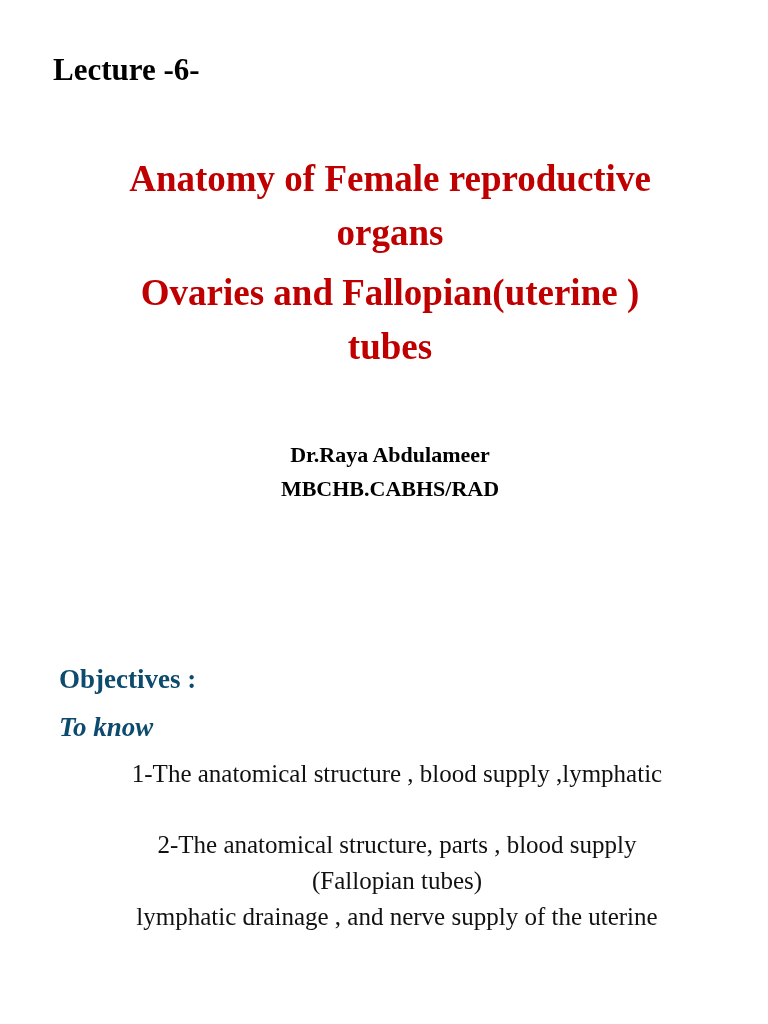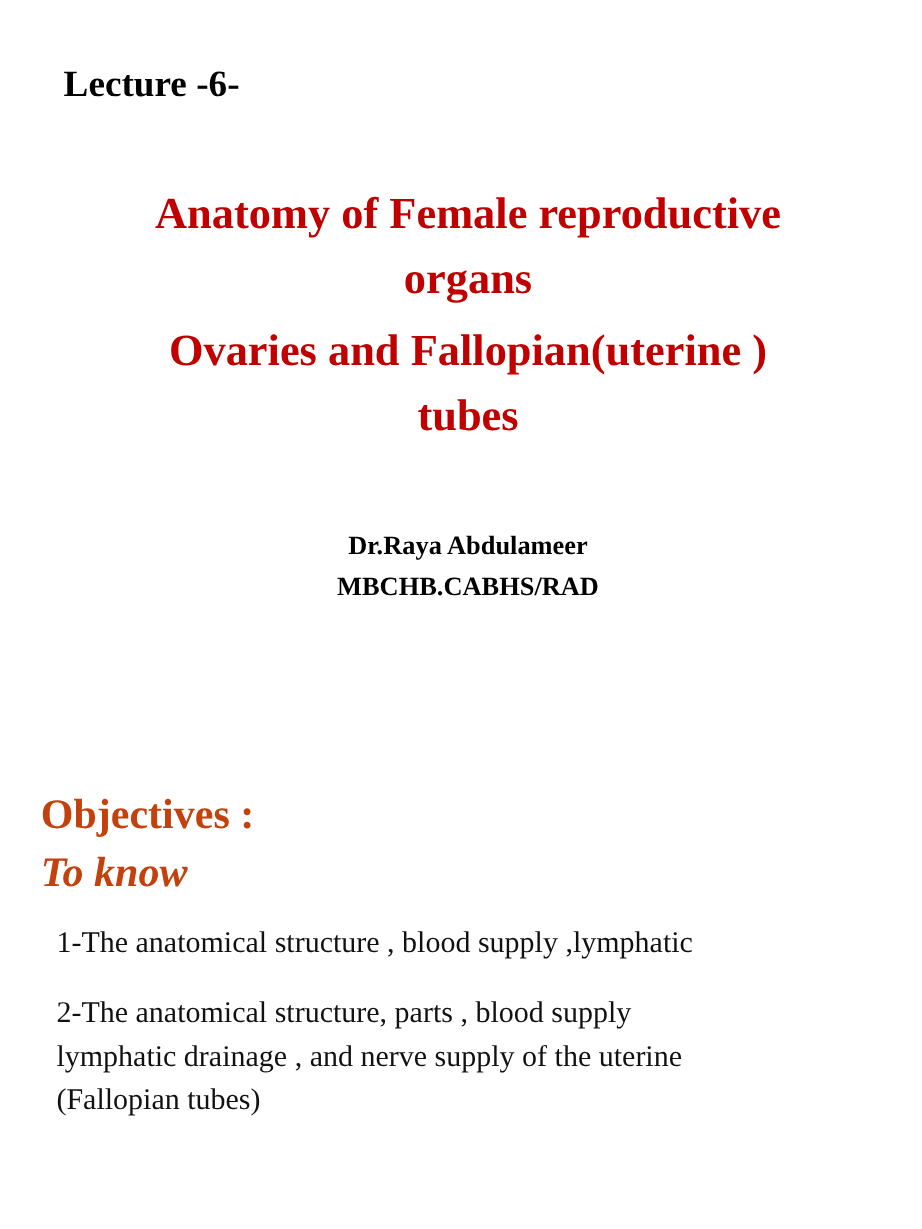--- a/index.html
+++ b/index.html
@@ -1,28 +1,28 @@
 <!DOCTYPE html>
 <html><head>
 <meta charset="utf-8">
 <style>
   html, body { margin:0; padding:0; background:#ffffff; }
   body { width:768px; height:1024px; position:relative; overflow:hidden;
          font-family:"Liberation Serif", "DejaVu Serif", serif; }
-  .abs { position:absolute; }
+  .abs { position:absolute;text-align:center; }
   .lecture { left:53px; top:50px; font-size:31px; font-weight:bold; color:#000; line-height:40px; }
   .title { left:0; width:780px; text-align:center; color:#c00000; font-weight:bold; font-size:37px; line-height:54px; }
   .t1 { top:152px; }
   .t2 { top:266px; }
   .author { left:0; width:780px; text-align:center; color:#000; font-weight:bold; font-size:22px; line-height:34px; top:438px; }
-  .obj { left:34px; color:#c2410c; font-weight:bold; font-size:35px; line-height:38px; }
+  .obj { left:59px; color:#0c4a6e; font-weight:bold; font-size:27px; line-height:38px; }
   .obj1 { top:660px; }
   .obj2 { top:708px;font-style:italic; }
   .item { left:47px; color:#111; font-size:25px; line-height:36px; width:700px; }
-  .item1 { top:756px;margin-top:12px; }
+  .item1 { top:756px; }
   .item2 { top:827px; }
 </style>
 </head>
 <body>
 
 <div class="abs lecture">Lecture -6-</div>
 
 <div class="abs title t1">
   <div>Anatomy of Female reproductive</div>
   <div>organs</div>
@@ -40,15 +40,15 @@
 
 <div class="abs obj obj1">Objectives :</div>
 <div class="abs obj obj2">To know</div>
 
 <div class="abs item item1">
   <div>1-The anatomical structure , blood supply ,lymphatic</div>
 </div>
 
 <div class="abs item item2">
   <div>2-The anatomical structure, parts , blood supply</div>
+  <div>(Fallopian tubes)</div>
   <div>lymphatic drainage , and nerve supply of the uterine</div>
-  <div>(Fallopian tubes)</div>
 </div>
 
 </body></html>

